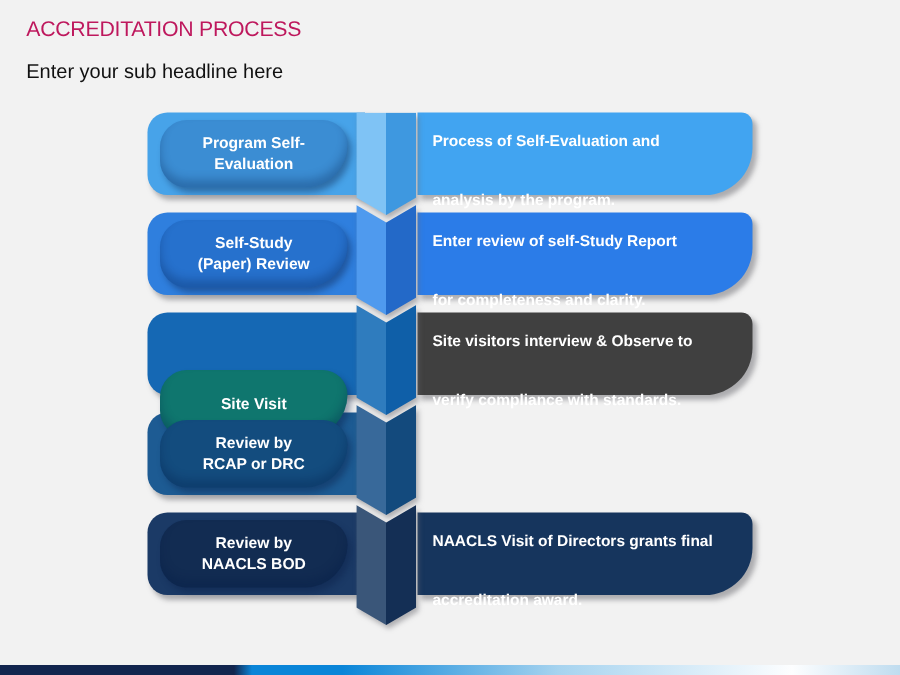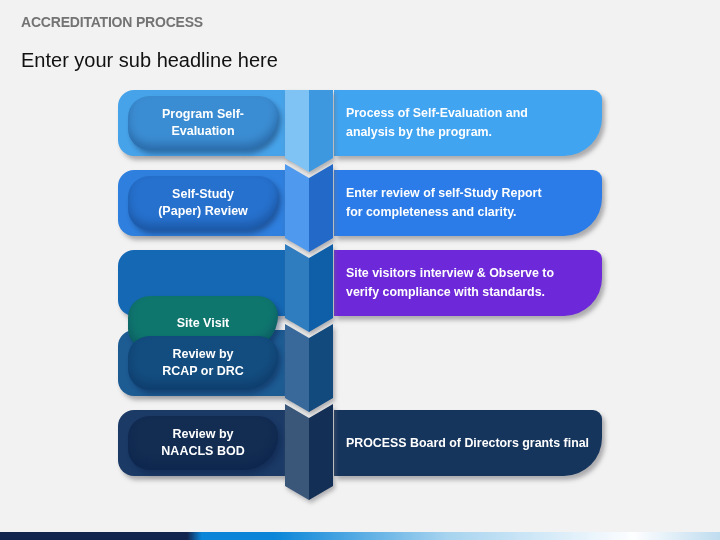--- a/index.html
+++ b/index.html
@@ -7,26 +7,26 @@
     width:720px;height:540px;position:relative;overflow:hidden;
     background:#F2F2F2;
     font-family:"Liberation Sans","DejaVu Sans",sans-serif;
     -webkit-font-smoothing:antialiased;
   }
   .slide{position:absolute;inset:0;}
 
   
   .title{
     position:absolute;left:21px;top:14px;
-    font-size:14px;font-weight:700;color:#737373;
+    font-size:17px;font-weight:400;color:#be185d;
     letter-spacing:-0.2px;white-space:nowrap;
   }
   .subtitle{
     position:absolute;left:21px;top:49px;
-    font-size:20px;font-weight:400;color:#111;white-space:nowrap;
+    font-size:16px;font-weight:400;color:#111;white-space:nowrap;
   }
 
   
   .row{position:absolute;left:0;width:720px;height:48px;}
   .row1{top:90px}.row2{top:170px}.row3{top:250px}.row4{top:330px}.row5{top:410px}
 
   .band{
     position:absolute;left:118px;top:0;width:174px;height:66px;
     border-radius:16px 0 0 16px;
     box-shadow:3px 4px 4px rgba(115,115,120,0.55);
@@ -58,21 +58,21 @@
   }
 
   .box{
     position:absolute;left:334px;top:0;width:268px;height:66px;
     border-radius:0 9px 38px 0;
     box-shadow:3px 4px 4px rgba(115,115,120,0.55);
     display:flex;flex-direction:column;justify-content:center;
     padding-left:12px;box-sizing:border-box;
     color:#fff;font-size:12.4px;font-weight:700;line-height:19px;text-align:left;
   }
-  .box span{display:block;}
+  .box span{display:block;margin-top:28px;}
 
   
   .footer-bar{
     position:absolute;left:0;bottom:0;width:720px;height:8px;
     background:linear-gradient(90deg,
       var(--navy) 0%,var(--navy) 26%,
       var(--blue) 28%,var(--blue) 38%,
       var(--light) 62%,
       var(--white) 88%,
       var(--tint) 100%);
@@ -120,21 +120,21 @@
 
     <div class="row row3">
       <div class="band" style="background: rgb(21, 104, 180);"></div>
       <div class="pill" style="background: #0f766e; margin-top: 40px;">
         <span>Site Visit</span>
         <span></span>
       </div>
       <div class="spine-wrap">
         <div class="spine" style="--l: #2F7CBE; --r: #0F5FA8;"></div>
       </div>
-      <div class="box" style="background: #6d28d9;">
+      <div class="box" style="background: #404040;">
         <span>Site visitors interview &amp; Observe to</span>
         <span>verify compliance with standards.</span>
       </div>
     </div>
 
     <div class="row row4">
       <div class="band" style="background: rgb(29, 91, 147);"></div>
       <div class="pill" style="background: rgb(19, 76, 126);">
         <span>Review by</span>
         <span>RCAP or DRC</span>
@@ -147,21 +147,22 @@
     <div class="row row5">
       <div class="band" style="background: rgb(27, 58, 102);"></div>
       <div class="pill" style="background: rgb(18, 44, 82);">
         <span>Review by</span>
         <span>NAACLS BOD</span>
       </div>
       <div class="spine-wrap">
         <div class="spine" style="--l: #3A5679; --r: #142F55;"></div>
       </div>
       <div class="box" style="background: rgb(22, 53, 93);">
-        <span>PROCESS Board of Directors grants final</span>
+        <span>NAACLS Visit of Directors grants final</span>
+        <span>accreditation award.</span>
       </div>
     </div>
 
   </div>
 
   <div class="footer-bar" style="--navy: #12254E; --blue: #0A85D8; --light: #A6D3EF; --white: #FDFEFF; --tint: #BFDCEF;"></div>
 
 </div>
 
 </body></html>

